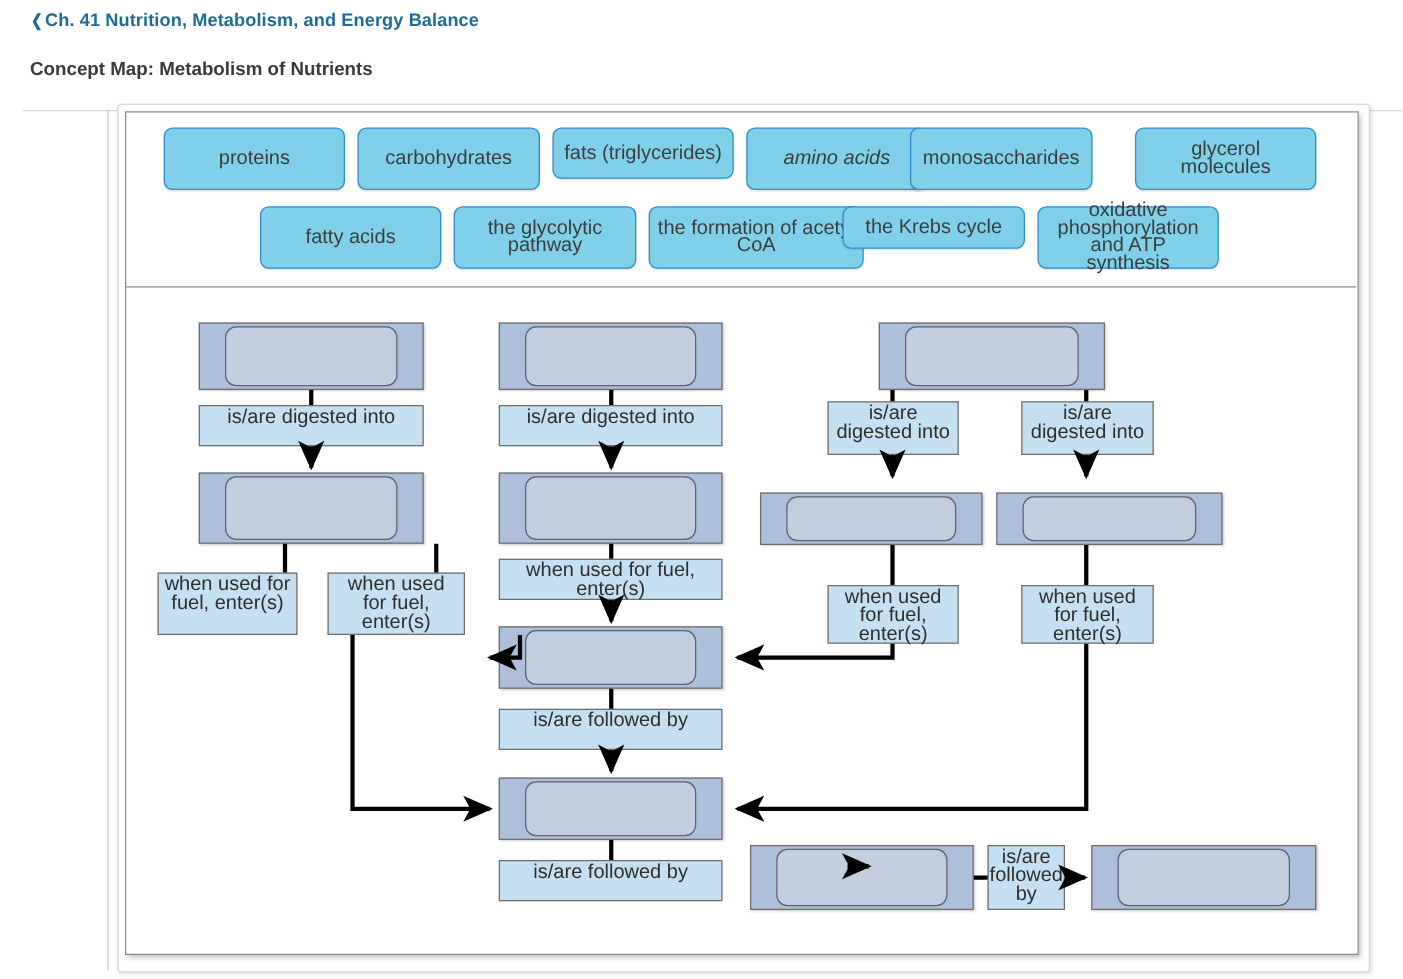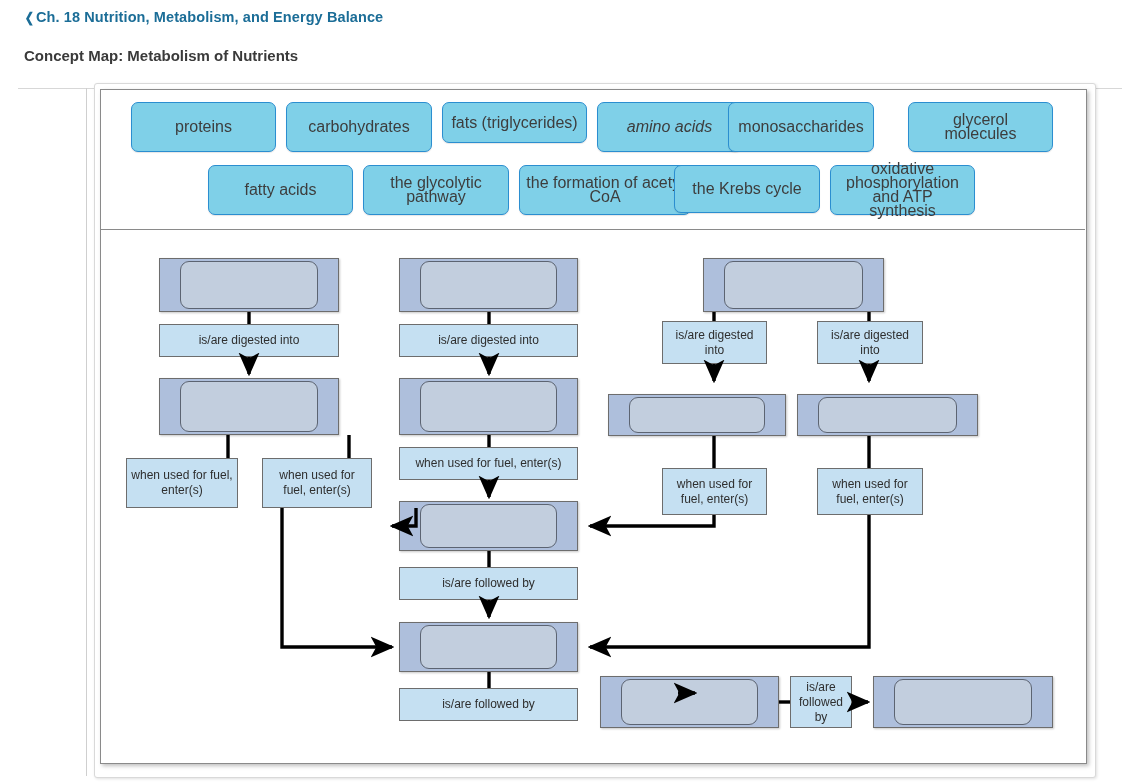--- a/index.html
+++ b/index.html
@@ -131,44 +131,44 @@
     box-sizing: border-box;
   }
 
   
   .conn {
     position: absolute;
     box-sizing: border-box;
     background: #c5e0f2;
     border: 1.2px solid #6d6d6d;
     color: #2e2e2e;
-    font-size: 12px;
+    font-size: 16px;
     line-height: 15px;
     display: flex;
-    align-items: center;
+    align-items: flex-start;
     justify-content: center;
     text-align: center;
     padding: 1px 4px;
   }
 
   
   #wires {
     position: absolute;
     left: 100px;
     top: 89px;
     width: 985px;
     height: 673px;
     pointer-events: none;
   }
 </style>
 </head>
 <body>
 
 <div id="breadcrumb">
-  <span class="chev">❮</span><span>Ch. 18 Nutrition, Metabolism, and Energy Balance</span>
+  <span class="chev">❮</span><span>Ch. 41 Nutrition, Metabolism, and Energy Balance</span>
 </div>
 <div id="page-title">Concept Map: Metabolism of Nutrients</div>
 
 <div id="content-top-rule"></div>
 <div id="left-rail-divider"></div>
 <div id="activity-frame"></div>
 <div id="canvas-panel"></div>
 <div id="bank-divider"></div>
 
 <div id="word-bank">
@@ -192,21 +192,21 @@
     </div>
     <div class="chip" style="left: 208px; top: 165px; width: 145px; height: 50px;">
       <span>fatty acids</span>
     </div>
     <div class="chip" style="left: 363px; top: 165px; width: 146px; height: 50px;">
       <span>the glycolytic pathway</span>
     </div>
     <div class="chip" style="left: 519px; top: 165px; width: 172px; height: 50px;">
       <span>the formation of acetyl CoA</span>
     </div>
-    <div class="chip" style="left: 674px; top: 165px; width: 146px; height: 48px;">
+    <div class="chip" style="left: 674px; top: 165px; width: 146px; height: 34px;">
       <span>the Krebs cycle</span>
     </div>
     <div class="chip" style="left: 830px; top: 165px; width: 145px; height: 50px;">
       <span>oxidative phosphorylation and ATP synthesis</span>
     </div>
   </div>
 
 <div id="diagram">
     <div class="slot" style="left: 159px; top: 258px; width: 180px; height: 54px;"></div>
     <div class="slot" style="left: 399px; top: 258px; width: 179px; height: 54px;"></div>

